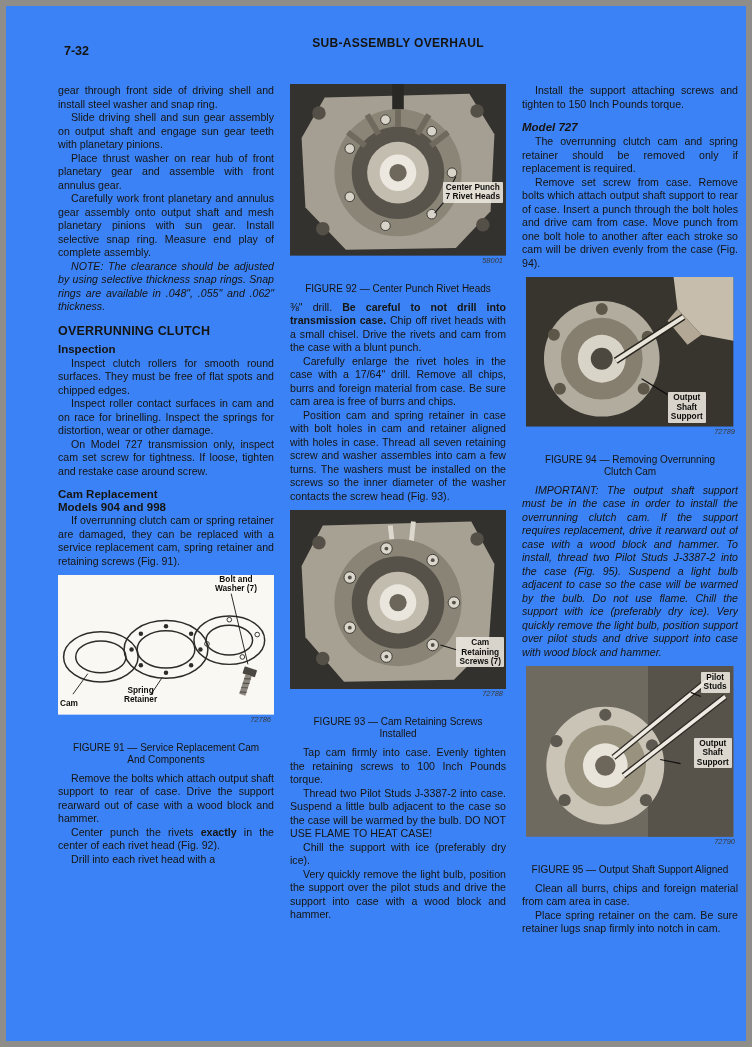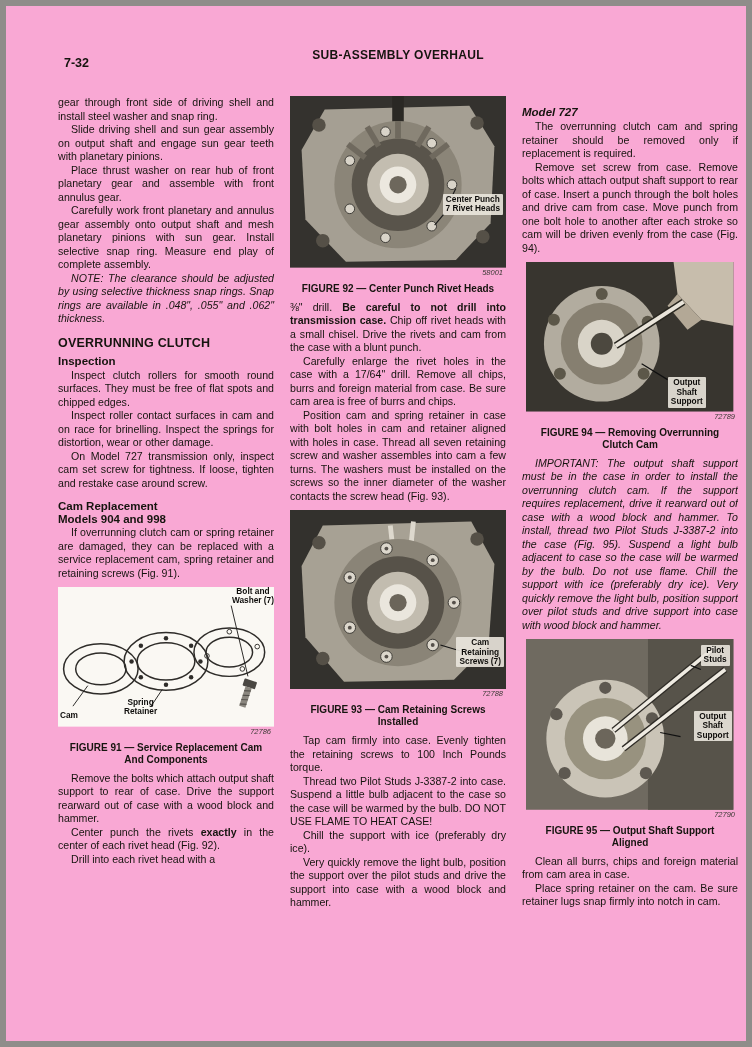--- a/index.html
+++ b/index.html
@@ -6,22 +6,22 @@
   html,body { width:752px; height:1047px; }
   body {
     position:relative;
     background:#8f8d8a;
     font-family:"Liberation Sans", sans-serif;
     color:#16140f;
     overflow:hidden;
   }
   .page {
     position:absolute; top:6px; left:6px; right:6px; bottom:6px;
-    background:#f9a8d4;
-    padding:24px 8px 6px 12px;
+    background:#3b82f6;
+    padding:12px 8px 6px 12px;
     overflow:hidden;
   }
   .page-header { position:relative; height:48px; }
   .page-num { position:absolute; left:46px; top:8px; font-size:12.5px; font-weight:bold; }
   .header-titles { text-align:center; padding-left:40px; }
   .doc-title { font-size:13px; font-weight:bold; letter-spacing:.4px; margin-top:6px; }
   .doc-subtitle { font-size:12px; font-weight:bold; margin-top:18px; letter-spacing:.3px; }
 
   .columns { display:flex; gap:16px; padding-left:40px; height:calc(100% - 52px); overflow:hidden; }
   .col { flex:1; min-width:0; }
@@ -40,21 +40,21 @@
   figure.fig.first { margin-top:0; }
   .photo { position:relative; width:100%; }
   .photo.narrow { width:96%; margin:0 auto; }
   .photo svg { display:block; width:100%; height:auto; }
   .fig-label {
     position:absolute; font-size:8.3px; line-height:9.4px; font-weight:bold;
     white-space:pre-line; text-align:center; color:#0e0d0b;
   }
   .chip { background:rgba(234,230,221,.9); padding:1px 3px; border-radius:1px; }
   .fig-ref { text-align:right; font-size:7.5px; font-style:italic; color:#3a3833; margin:1px 3px 0 0; line-height:8px; }
-  .fig-caption { font-weight:bold; font-size:10px; line-height:12px; text-align:center; margin-top:6px; padding:0 8px; }
+  .fig-caption { font-weight:normal; font-size:10px; line-height:12px; text-align:center; margin-top:18px; padding:0 8px; }
 </style>
 </head>
 <body>
 
 <div class="page">
 
   <header class="page-header">
     <span class="page-num">7-32</span>
     <div class="header-titles">
       <div class="doc-subtitle">SUB-ASSEMBLY OVERHAUL</div>
@@ -119,21 +119,21 @@
                 <line x1="-3.5" y1="19" x2="3.5" y2="17"></line>
                   <line x1="-3.5" y1="24" x2="3.5" y2="22"></line>
               </g>
             </g>
             <g stroke="#1f1e1c" stroke-width="1">
               <line x1="186" y1="20" x2="204" y2="96"></line>
               <line x1="16" y1="128" x2="32" y2="106"></line>
               <line x1="100" y1="128" x2="112" y2="110"></line>
             </g>
           </svg>
-          <div class="fig-label" style="right:0; top:0;">Bolt and
+          <div class="fig-label" style="right:17px; top:0;">Bolt and
 Washer (7)</div>
           <div class="fig-label" style="left:2px; bottom:6px;">Cam</div>
           <div class="fig-label" style="left:66px; bottom:10px;">Spring
 Retainer</div>
         </div>
         <div class="fig-ref">72786</div>
         <figcaption class="fig-caption">FIGURE 91 — Service Replacement Cam And Components</figcaption>
       </figure>
 
       <p class="para">Remove the bolts which attach output shaft support to rear of case. Drive the support rearward out of case with a wood block and hammer.</p>
@@ -244,20 +244,21 @@
         <figcaption class="fig-caption">FIGURE 93 — Cam Retaining Screws Installed</figcaption>
       </figure>
 
       <p class="para">Tap cam firmly into case. Evenly tighten the retaining screws to 100 Inch Pounds torque.</p>
       <p class="para">Thread two Pilot Studs J-3387-2 into case. Suspend a little bulb adjacent to the case so the case will be warmed by the bulb. DO NOT USE FLAME TO HEAT CASE!</p>
       <p class="para">Chill the support with ice (preferably dry ice).</p>
       <p class="para">Very quickly remove the light bulb, position the support over the pilot studs and drive the support into case with a wood block and hammer.</p>
     </section>
 
     <section class="col">
+      <p class="para">Install the support attaching screws and tighten to 150 Inch Pounds torque.</p>
 
       <h3 class="sub" style="margin-top:10px;font-style:italic;">Model 727</h3>
       <p class="para">The overrunning clutch cam and spring retainer should be removed only if replacement is required.</p>
       <p class="para">Remove set screw from case. Remove bolts which attach output shaft support to rear of case. Insert a punch through the bolt holes and drive cam from case. Move punch from one bolt hole to another after each stroke so cam will be driven evenly from the case (Fig. 94).</p>
 
       <figure class="fig">
         <div class="photo narrow">
           <svg viewBox="0 0 208 150" xmlns="http://www.w3.org/2000/svg">
             <rect width="208" height="150" fill="#38352f"></rect>
             <circle cx="76" cy="82" r="58" fill="#b2ac9f"></circle>

